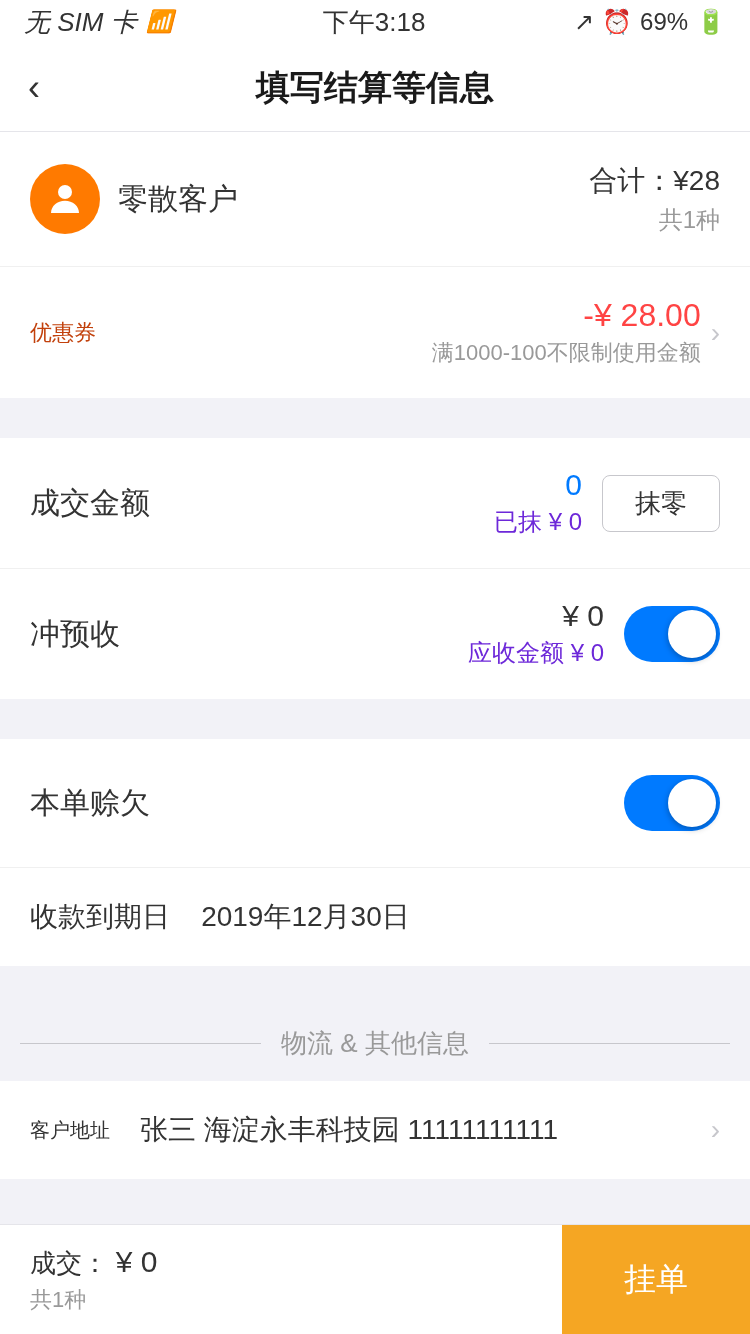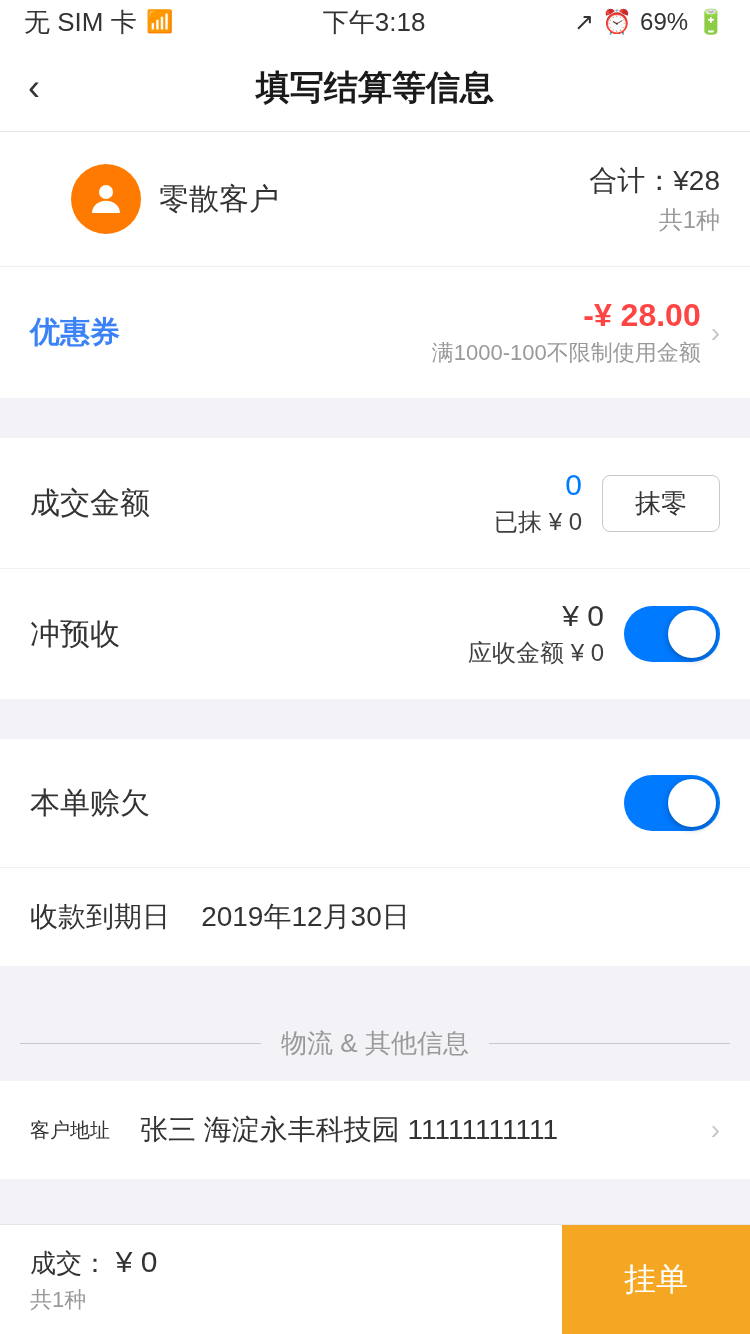--- a/index.html
+++ b/index.html
@@ -18,21 +18,21 @@
       width: 750px;
       height: 44px;
       background: #fff;
       display: flex;
       align-items: center;
       justify-content: space-between;
       padding: 0 24px;
       font-size: 26px;
       font-weight: 500;
     }
-    .status-left { display: flex; align-items: center; gap: 10px; }
+    .status-left { display: flex; align-items: center; gap: 10px; font-style: italic; }
     .status-right { display: flex; align-items: center; gap: 8px; font-size: 24px; }
     .wifi-icon { font-size: 22px; }
 
     
     .nav-bar {
       width: 750px;
       height: 88px;
       background: #fff;
       display: flex;
       align-items: center;
@@ -59,21 +59,20 @@
       margin-bottom: 20px;
     }
 
     
     .customer-row {
       display: flex;
       align-items: center;
       justify-content: space-between;
       padding: 30px 30px;
       background: #fff;
-      margin-left: 41px;
     }
     .customer-left { display: flex; align-items: center; gap: 18px; }
     .avatar {
       width: 70px;
       height: 70px;
       border-radius: 50%;
       background: #ff7a00;
       display: flex;
       align-items: center;
       justify-content: center;
@@ -90,45 +89,45 @@
 
     
     .coupon-row {
       display: flex;
       align-items: center;
       justify-content: space-between;
       padding: 30px 30px;
       background: #fff;
       border-top: 1px solid #f0f0f0;
     }
-    .coupon-label { font-size: 30px; color: #3b82f6; font-weight: bold; }
+    .coupon-label { font-size: 22px; color: #c2410c; }
     .coupon-right { display: flex; align-items: center; gap: 10px; }
     .coupon-info { text-align: right; }
-    .coupon-amount { font-size: 32px; color: #ff4444; font-weight: 700; }
+    .coupon-amount { font-size: 32px; color: #ff4444; font-weight: 400; }
     .coupon-desc { font-size: 22px; color: #999; margin-top: 4px; }
     .chevron { font-size: 28px; color: #c7c7cc; }
 
     
     .form-section {
       background: #fff;
       margin-bottom: 20px;
     }
     .form-row {
       display: flex;
       align-items: center;
       justify-content: space-between;
       padding: 30px 30px;
       border-bottom: 1px solid #f0f0f0;
       min-height: 100px;
     }
     .form-row:last-child { border-bottom: none; }
     .form-label { font-size: 30px; color: #333; }
     .form-right { display: flex; align-items: center; gap: 20px; }
     .form-value { font-size: 30px; color: #007aff; }
-    .form-sub { font-size: 24px; color: #404040; margin-top: 4px; text-align: right; }
+    .form-sub { font-size: 24px; color: #6d28d9; margin-top: 4px; text-align: right; }
     .form-value-wrap { text-align: right; }
 
     
     .round-zero-btn {
       border: 1px solid #c7c7cc;
       border-radius: 8px;
       padding: 10px 32px;
       font-size: 26px;
       color: #333;
       background: #fff;

